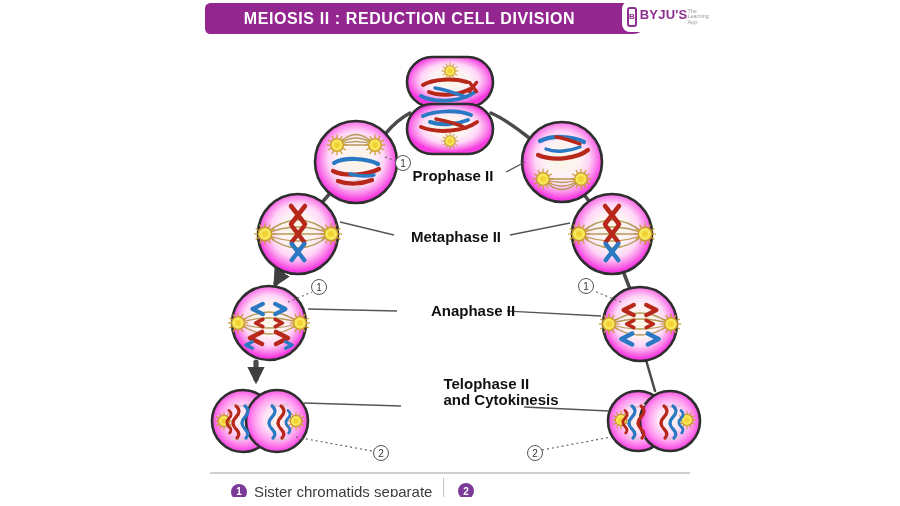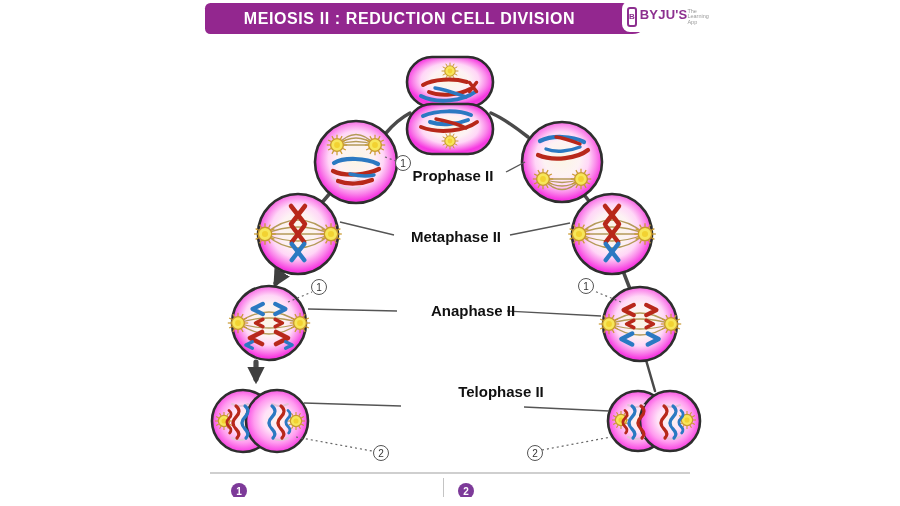--- a/index.html
+++ b/index.html
@@ -311,30 +311,32 @@
       <span class="logo-brand">BYJU'S</span>
       <span class="logo-tagline">The Learning App</span>
     </span>
   </div>
 
   <div class="phase-label" style="left:453px;top:176px;">Prophase II</div>
   <div class="phase-label" style="left:456px;top:237px;">Metaphase II</div>
   <div class="phase-label" style="left:473px;top:311px;">Anaphase II</div>
   <div class="phase-label" style="left:462px;top:392px;margin-left:39px;">
     <div>Telophase II</div>
+    <div>and Cytokinesis</div>
   </div>
 
   <div class="callout" style="left:395px;top:155px;">1</div>
   <div class="callout" style="left:311px;top:279px;">1</div>
   <div class="callout" style="left:578px;top:278px;">1</div>
   <div class="callout" style="left:373px;top:445px;">2</div>
   <div class="callout" style="left:527px;top:445px;">2</div>
 
   <div class="legend-topline"></div>
   <div class="legend-divider"></div>
   <div class="legend-item" style="left:231px;top:483px;">
     <span class="legend-badge">1</span>
+    <span class="legend-text">Sister chromatids separate</span>
   </div>
   <div class="legend-item" style="left:458px;top:483px;">
     <span class="legend-badge">2</span>
   </div>
 
 </div>
 
 </body></html>

